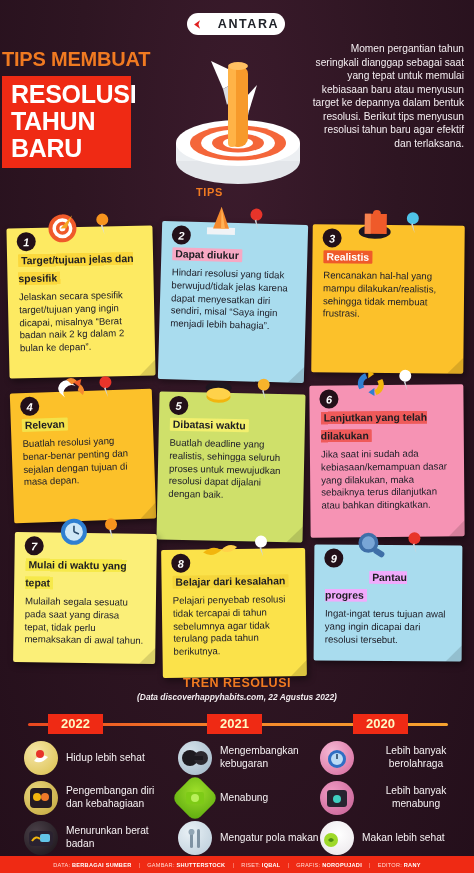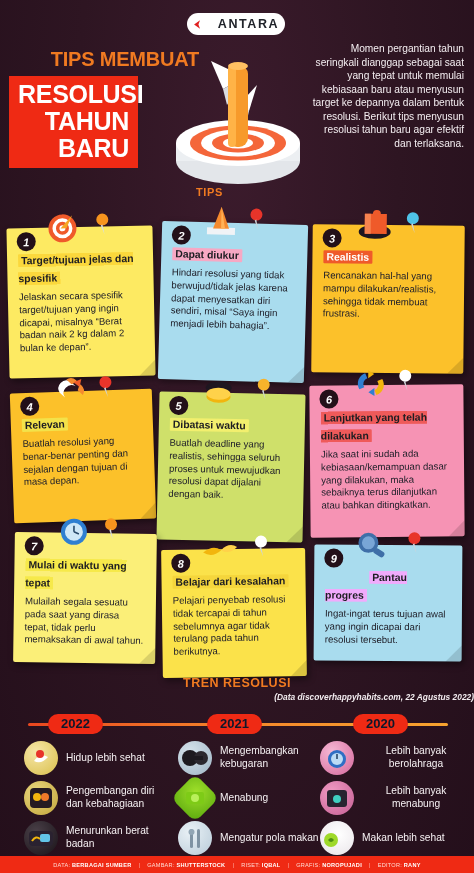--- a/index.html
+++ b/index.html
@@ -23,21 +23,21 @@
     background: #fff; border-radius: 11px;
     display: flex; align-items: center; justify-content: center;
     gap: 12px; z-index: 12;
   }
   .logo-mark { width: 13px; height: 13px; }
   .logo-text {
     font-size: 12.5px; font-weight: 700; letter-spacing: 1.6px;
     color: #20232a; font-family: "Liberation Sans", sans-serif;
   }
 
-  .title-block { position: absolute; left: 9px; top: 48px; z-index: 11; width: 190px; text-align: right; }
+  .title-block { position: absolute; left: 2px; top: 48px; z-index: 11; width: 190px; }
   .title-kicker {
     font-size: 20px; font-weight: 800; letter-spacing: -0.2px;
     color: #f07a21; font-family: "Liberation Sans", sans-serif;
     text-transform: uppercase;
   }
   .title-band {
     margin-top: 5px; background: #ef2a14; display: block;
     padding: 5px 9px 7px 9px; width: 129px;
   }
   .title-band .ln {
@@ -93,31 +93,31 @@
     border-bottom: 16px solid rgba(0,0,0,.13);
   }
 
   
   .tren { position: absolute; left: 0; top: 676px; width: 474px; z-index: 9; }
   .tren-title {
     text-align: center; color: #f07a21;
     font-size: 12.5px; font-weight: 800; letter-spacing: 0.5px;
   }
   .tren-sub {
-    text-align: right; color: #f2ecef; font-style: italic;
+    text-align: center; color: #f2ecef; font-style: italic;
     font-size: 8.4px; font-weight: 700; margin-top: 2px;
   }
   .axis {
     position: absolute; left: 28px; top: 47px; width: 420px; height: 3px;
     background: linear-gradient(90deg,#e9471f 0%,#f4872b 50%,#f6a32f 100%);
     border-radius: 2px;
   }
   .year-pill {
     position: absolute; top: 38px;
-    background: #ef2a14; color: #0f172a; border-radius: 10px;
+    background: #ef2a14; color: #fef9c3; border-radius: 0;
     font-size: 13px; font-weight: 800; padding: 2px 13px 3px;
     z-index: 3;
   }
   .col { position: absolute; top: 62px; width: 150px; }
   .trow { display: flex; align-items: center; gap: 8px; height: 40px; }
   .tdot {
     width: 34px; height: 34px; border-radius: 50%;
     flex: 0 0 34px; position: relative;
   }
   .tlabel { font-size: 10.2px; line-height: 1.24; color: #f6f1f3; }

